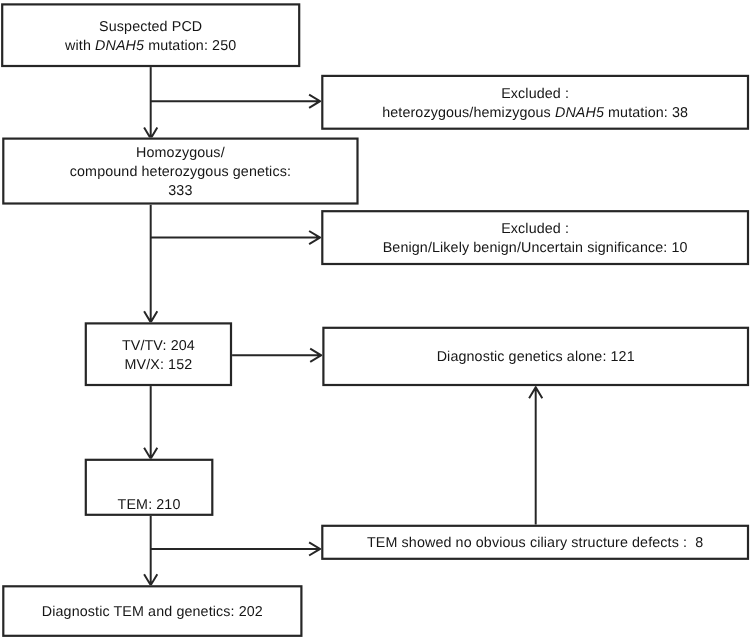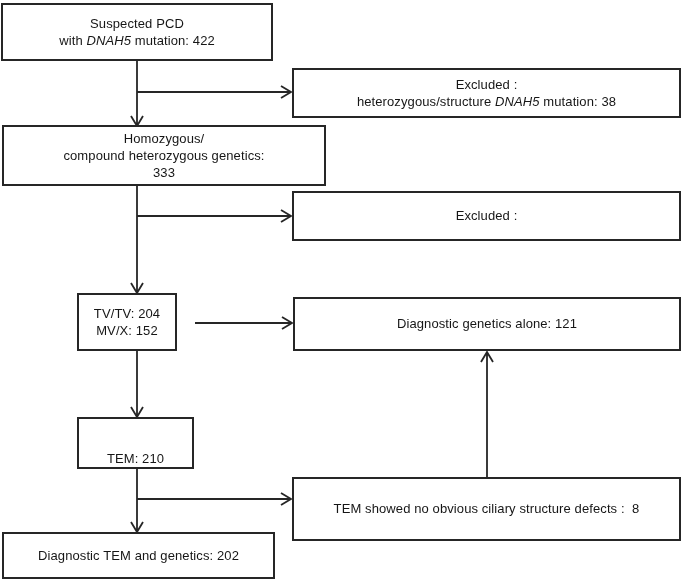--- a/index.html
+++ b/index.html
@@ -38,24 +38,24 @@
     letter-spacing: 0.1px;
   }
   .box .ln { white-space: pre; }
   .gene { font-style: italic; }
 
   
   #b-suspected   { left: 1px;   top: 3px;   width: 272px; height: 58px; }
   #b-excl-hetero { left: 292px; top: 68px;  width: 389px; height: 50px; }
   #b-homozygous  { left: 2px;   top: 125px; width: 324px; height: 61px; }
   #b-excl-benign { left: 292px; top: 191px; width: 389px; height: 50px; }
-  #b-variants    { left: 77px;  top: 293px; width: 100px; height: 58px; text-align: right; }
+  #b-variants    { left: 77px;  top: 293px; width: 134px; height: 58px; text-align: right; }
   #b-gen-alone   { left: 293px; top: 297px; width: 388px; height: 54px; }
   #b-tem         { left: 77px;  top: 417px; width: 117px; height: 52px; justify-content: flex-end; }
-  #b-no-defects  { left: 292px; top: 477px; width: 389px; height: 64px; }
+  #b-no-defects  { left: 292px; top: 477px; width: 389px; height: 32px; }
   #b-tem-gen     { left: 2px;   top: 532px; width: 273px; height: 47px; }
 
   #connectors path {
     stroke: #262626;
     stroke-width: 1.8;
     fill: none;
   }
 </style>
 </head>
 <body>
@@ -78,36 +78,37 @@
 
     <path d="M137,469 V532 M131,522 L137,532 L143,522"></path>
 
     <path d="M137,499 H291 M281,493 L291,499 L281,505"></path>
 
     <path d="M487,477 V352 M481,362 L487,352 L493,362"></path>
   </svg>
 
   <div id="b-suspected" class="box">
     <div class="ln">Suspected PCD</div>
-    <div class="ln"><span>with </span><span class="gene">DNAH5</span><span> mutation: 422</span></div>
+    <div class="ln"><span>with </span><span class="gene">DNAH5</span><span> mutation: 250</span></div>
   </div>
 
   <div id="b-excl-hetero" class="box">
     <div class="ln">Excluded :</div>
-    <div class="ln"><span>heterozygous/structure </span><span class="gene">DNAH5</span><span> mutation: 38</span></div>
+    <div class="ln"><span>heterozygous/hemizygous </span><span class="gene">DNAH5</span><span> mutation: 38</span></div>
   </div>
 
   <div id="b-homozygous" class="box">
     <div class="ln">Homozygous/</div>
     <div class="ln">compound heterozygous genetics:</div>
     <div class="ln">333</div>
   </div>
 
   <div id="b-excl-benign" class="box">
     <div class="ln">Excluded :</div>
+    <div class="ln">Benign/Likely benign/Uncertain significance: 10</div>
   </div>
 
   <div id="b-variants" class="box">
     <div class="ln">TV/TV: 204</div>
     <div class="ln">MV/X: 152</div>
   </div>
 
   <div id="b-gen-alone" class="box">
     <div class="ln">Diagnostic genetics alone: 121</div>
   </div>

